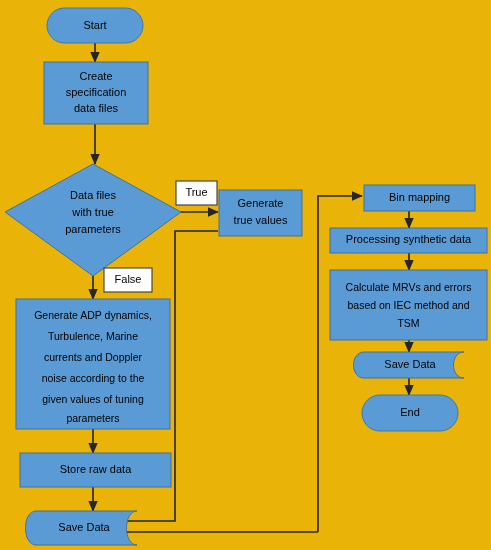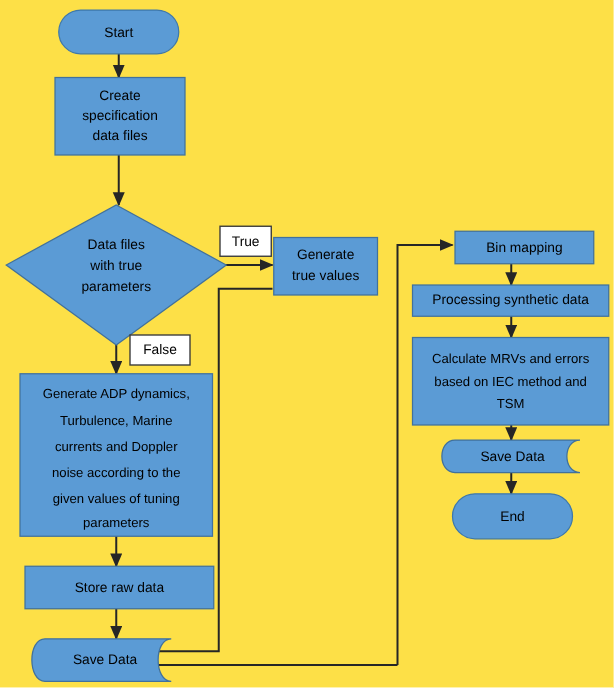--- a/index.html
+++ b/index.html
@@ -10,21 +10,21 @@
   body {
     width: 491px;
     height: 550px;
     font-family: "Liberation Sans", sans-serif;
     overflow: hidden;
   }
   #flowchart-root {
     position: relative;
     width: 491px;
     height: 550px;
-    background: #fde047;
+    background: #eab308;
   }
   svg.flow {
     display: block;
     width: 491px;
     height: 550px;
   }
   .node-shape {
     fill: #5B9BD5;
     stroke: #41719C;
     stroke-width: 1;

